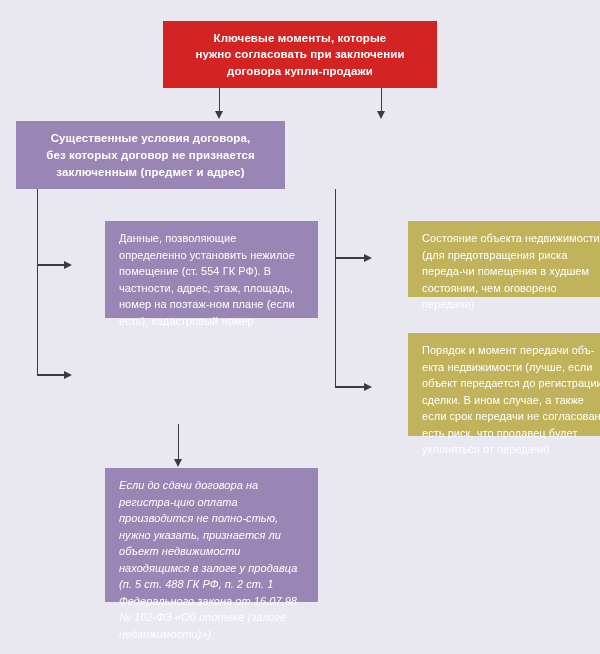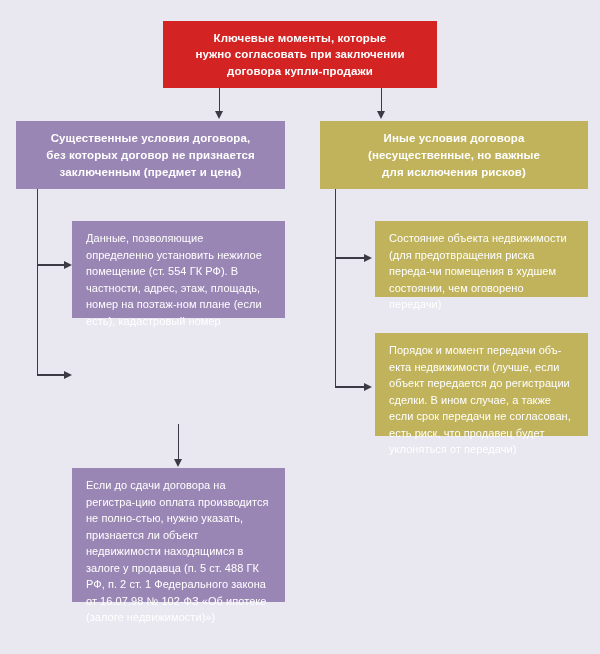--- a/index.html
+++ b/index.html
@@ -66,32 +66,33 @@
     top: 121px;
     width: 268px;
     height: 68px;
     background: #c0b35b;
   }
   
   .node-leaf {
     text-align: left;
     padding: 9px 14px 9px 14px;
     justify-content: flex-start;
+    margin-left: 33px;
   }
   .node-leaf .txt {
     font-size: 11px;
     line-height: 16.5px;
     letter-spacing: 0.05px;
   }
   .purple { background: #9a86b5; }
   .olive  { background: #c0b35b; }
 
   .node-l1 { left: 72px;  top: 221px; width: 213px; height: 97px; }
   .node-l2 { left: 72px;  top: 343px; width: 213px; height: 81px; }
-  .node-l3 { left: 72px;  top: 468px; width: 213px; height: 134px; }
+  .node-l3 { left: 72px;  top: 468px; width: 213px; height: 134px; font-style: italic; }
   .node-r1 { left: 375px; top: 221px; width: 213px; height: 76px; }
   .node-r2 { left: 375px; top: 333px; width: 213px; height: 103px; }
 
   
   .conn {
     position: absolute;
     background: #3b3b46;
   }
   .conn-v { width: 1.6px; }
   .conn-h { height: 1.6px; }
@@ -124,28 +125,23 @@
 
   <div class="conn conn-v" style="left:218.5px; top:88px; height:24px;"></div>
   <div class="arrow arrow-down" style="left:215px; top:111px;"></div>
 
   <div class="conn conn-v" style="left:380.5px; top:88px; height:24px;"></div>
   <div class="arrow arrow-down" style="left:377px; top:111px;"></div>
 
   <div class="node node-branch node-left-head">
     <span class="txt">Существенные условия договора,
 без которых договор не признается
-заключенным (предмет и цена)</span>
+заключенным (предмет и адрес)</span>
   </div>
 
-  <div class="node node-branch node-right-head">
-    <span class="txt">Иные условия договора
-(несущественные, но важные
-для исключения рисков)</span>
-  </div>
 
   <div class="conn conn-v" style="left:36.5px; top:189px; height:186px;"></div>
   <div class="conn conn-h" style="left:36.5px; top:264px; width:28px;"></div>
   <div class="arrow arrow-right" style="left:64px; top:260.5px;"></div>
   <div class="conn conn-h" style="left:36.5px; top:374px; width:28px;"></div>
   <div class="arrow arrow-right" style="left:64px; top:370.5px;"></div>
 
   <div class="conn conn-v" style="left:177.5px; top:424px; height:36px;"></div>
   <div class="arrow arrow-down" style="left:174px; top:459px;"></div>
 

